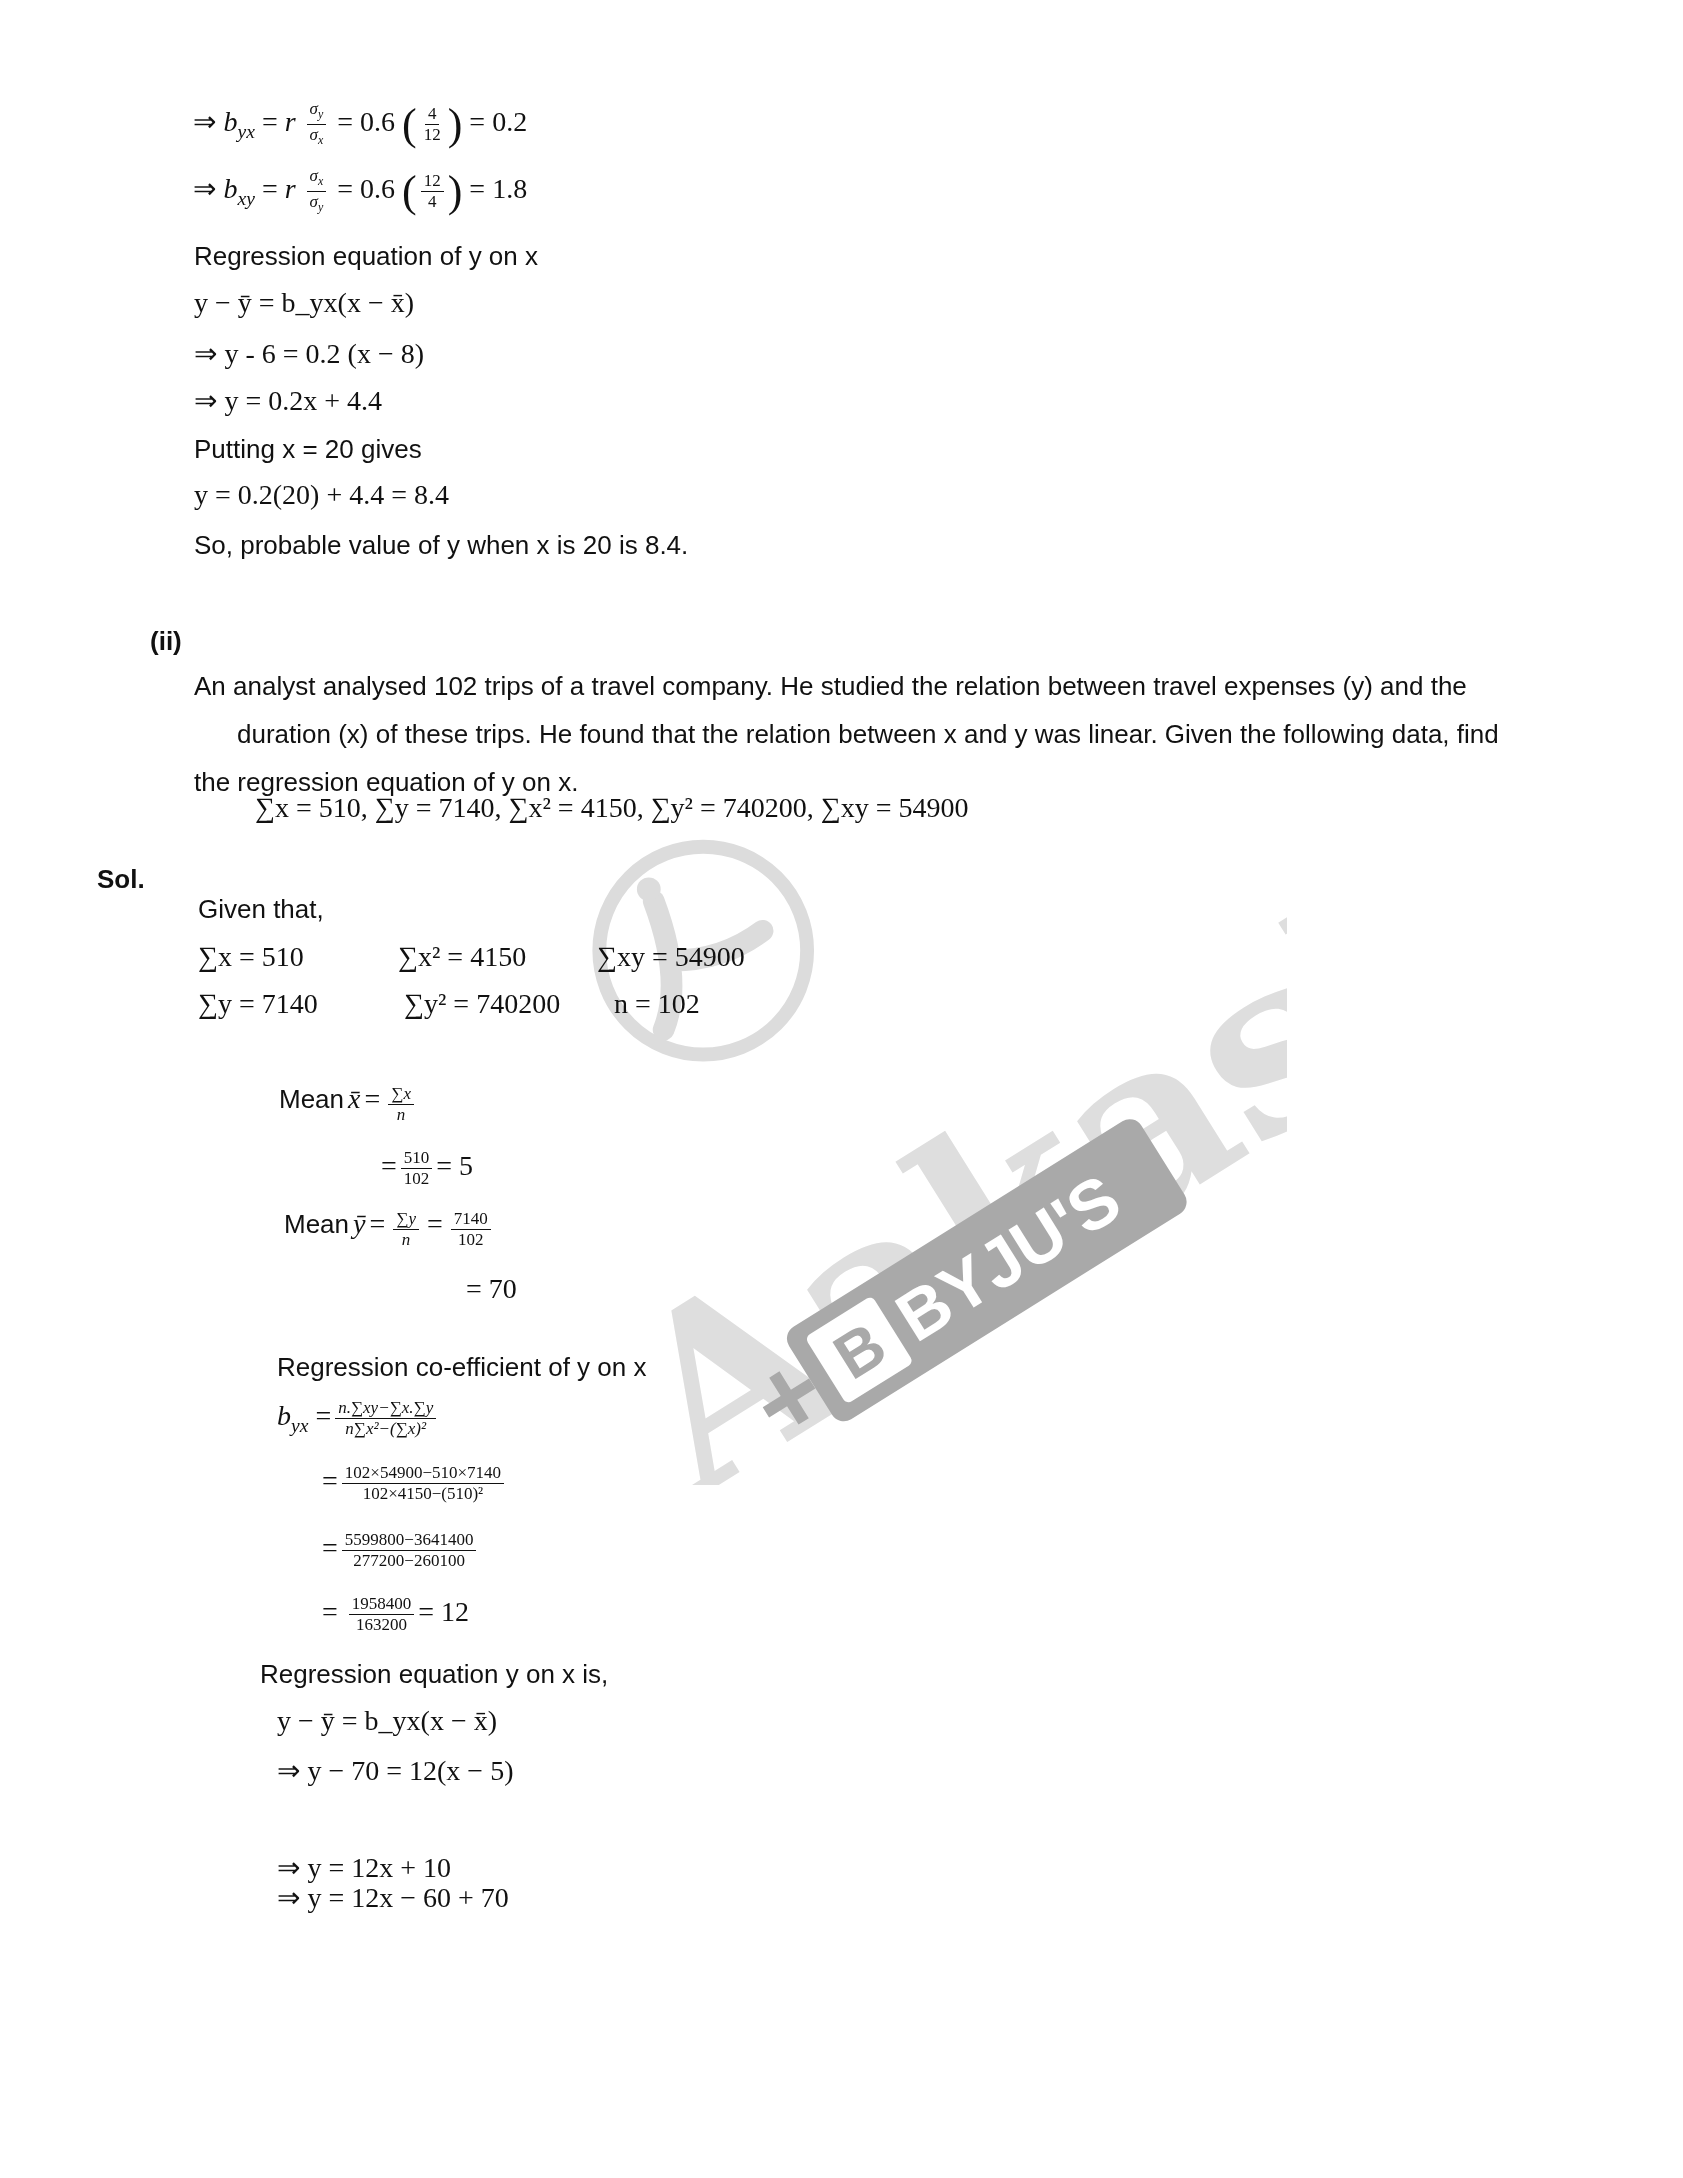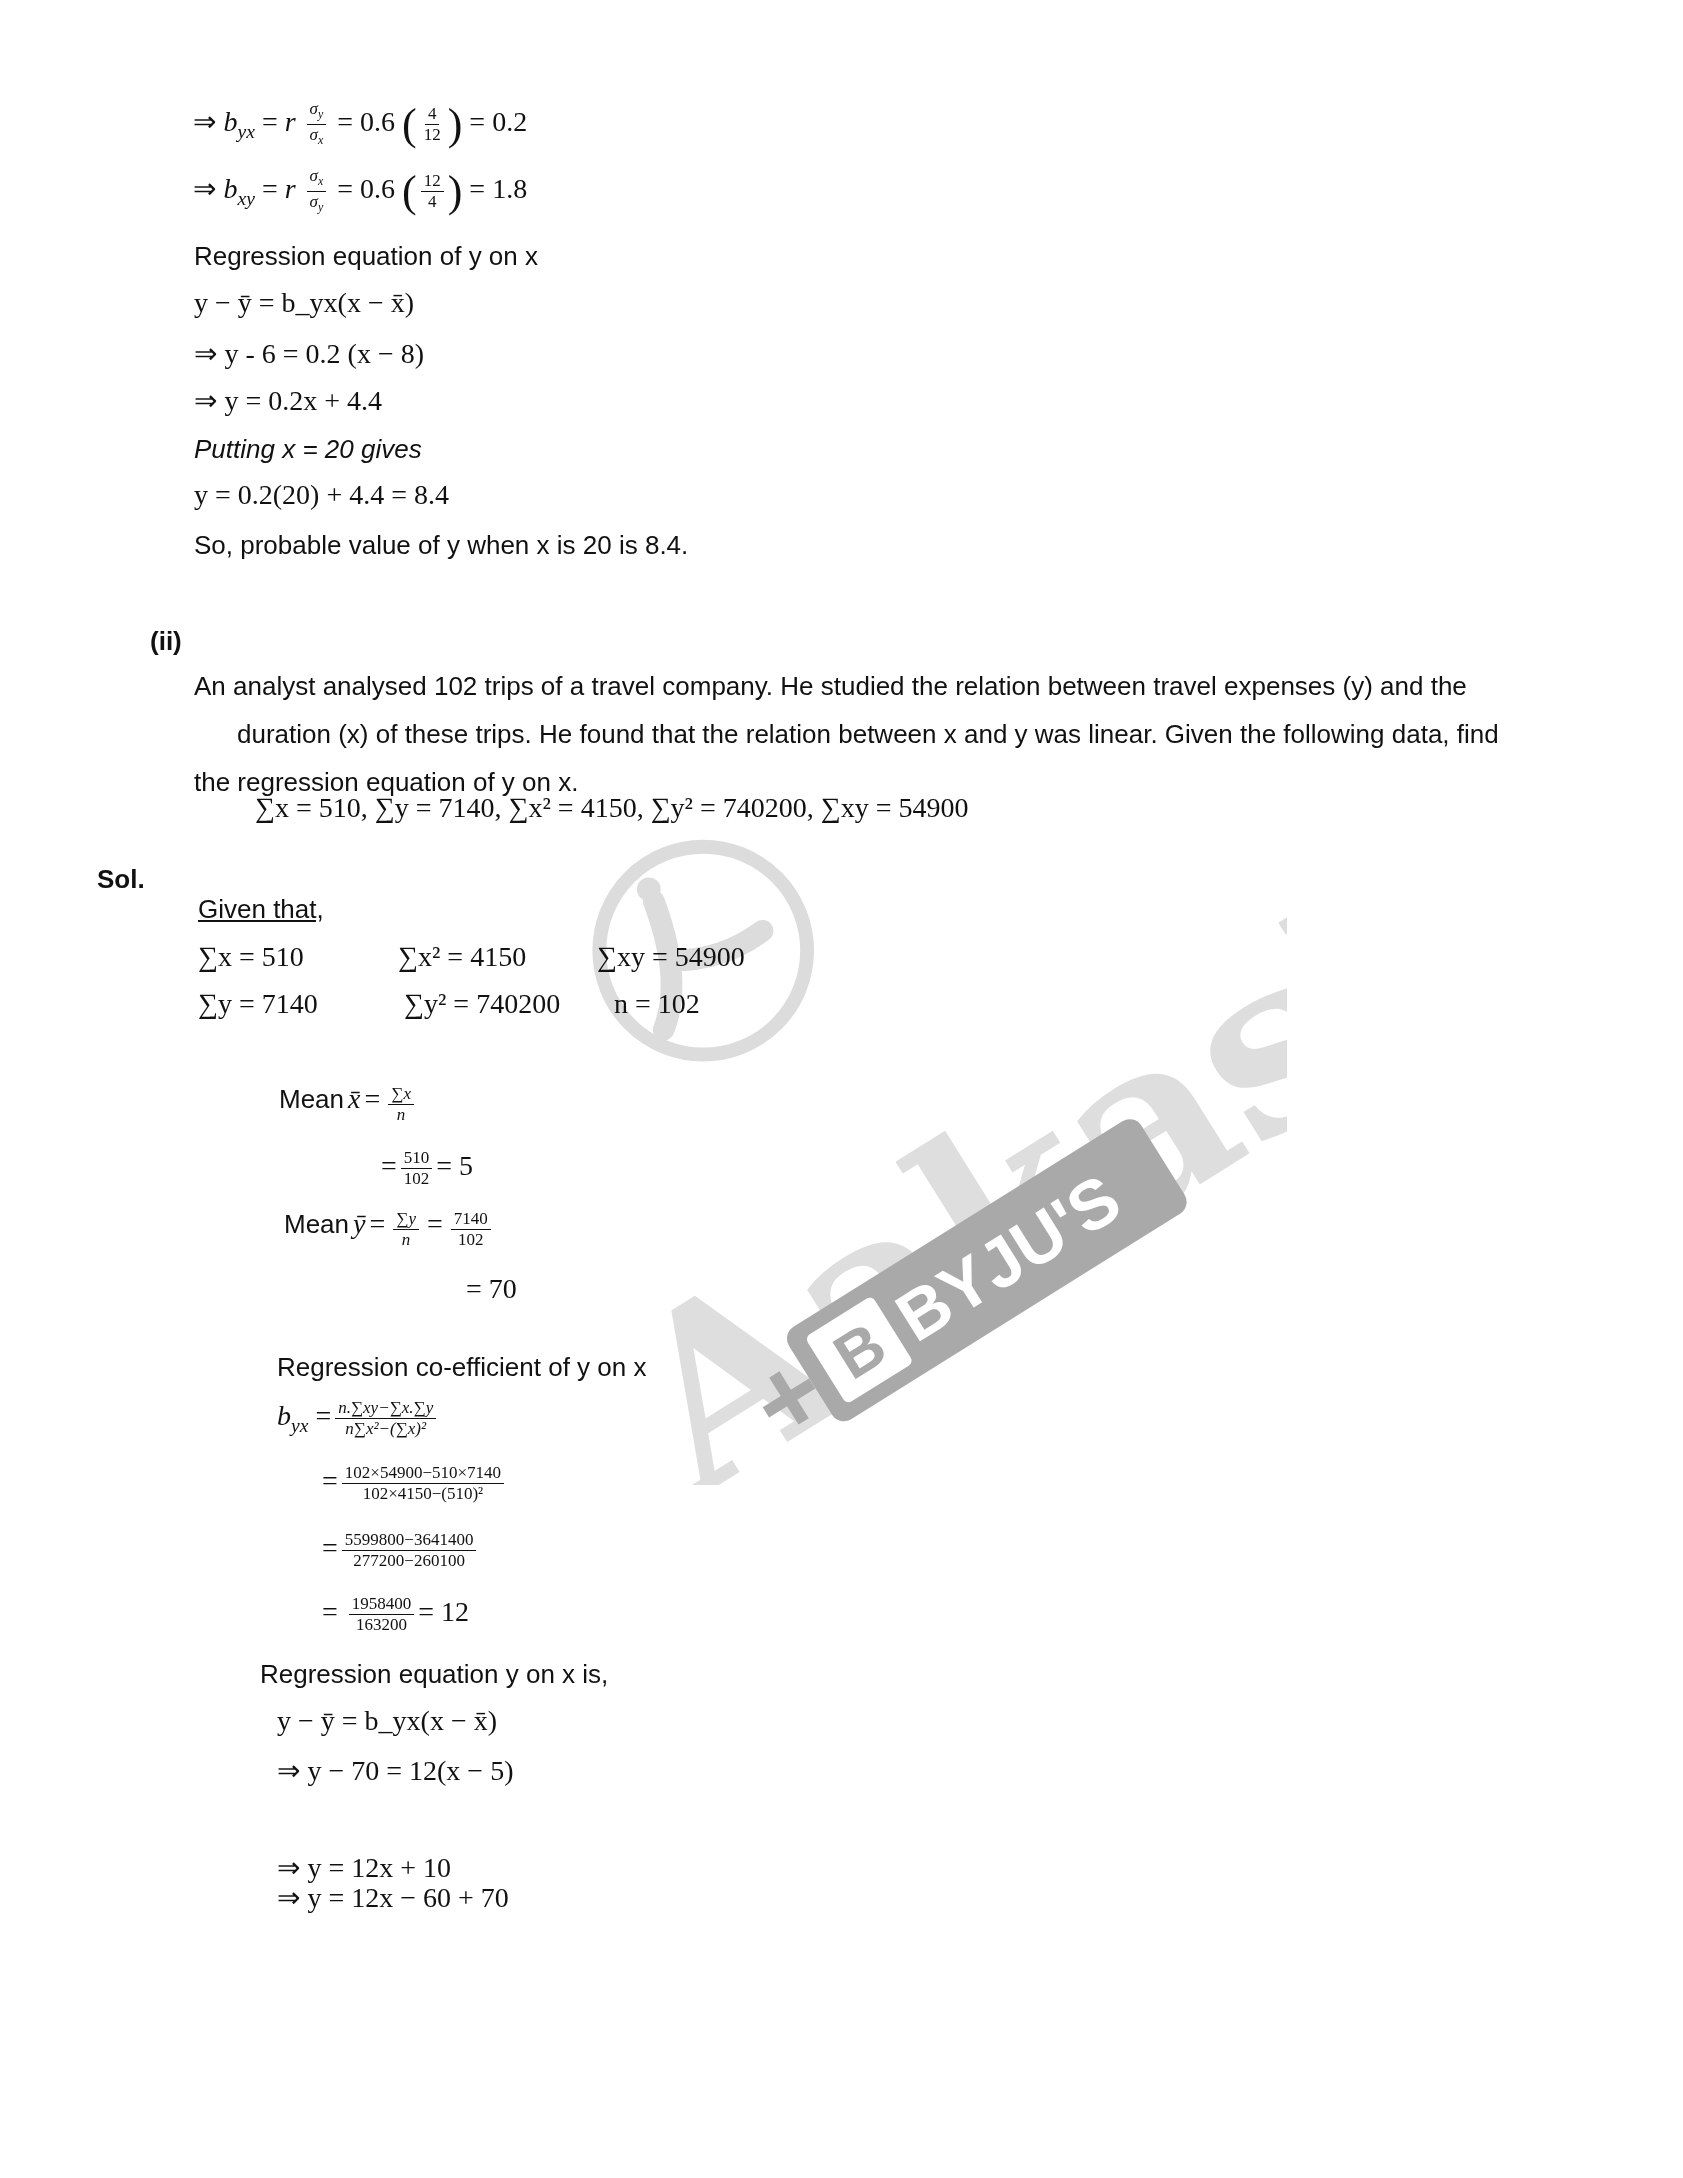--- a/index.html
+++ b/index.html
@@ -67,32 +67,32 @@
         <span class="num">12</span>
         <span class="den">4</span>
       </span><span class="paren">)</span>
     <span>= 1.8</span>
   </div>
 
   <div class="line txt" style="left:194px; top:241px;">Regression equation of y on x</div>
   <div class="line math" style="left:194px; top:287px;">y −  ȳ = b_yx(x − x̄)</div>
   <div class="line math" style="left:194px; top:337px;">⇒ y - 6  =  0.2 (x − 8)</div>
   <div class="line math" style="left:194px; top:384px;">⇒ y = 0.2x + 4.4</div>
-  <div class="line txt" style="left:194px; top:434px;font-style:italic;">Putting x  =  20 gives</div>
+  <div class="line txt" style="left:194px; top:434px;">Putting x  =  20 gives</div>
   <div class="line math" style="left:194px; top:479px;">y = 0.2(20) + 4.4 = 8.4</div>
   <div class="line txt" style="left:194px; top:530px;">So, probable value of y when x is 20 is 8.4.</div>
 
   <div class="line txt bold" style="left:150px; top:626px;">(ii)</div>
   <div class="line txt" style="left:194px; top:671px;">An analyst analysed 102 trips of a travel company. He studied the relation between travel expenses (y) and the</div>
   <div class="line txt" style="left:194px; top:719px;margin-left:43px;">duration (x) of these trips. He found that the relation between x and y was linear. Given the following data, find</div>
   <div class="line txt" style="left:194px; top:767px;">the regression equation of y on x.</div>
   <div class="line math" style="left:255px; top:792px;">∑x = 510,  ∑y = 7140,  ∑x² = 4150,  ∑y² = 740200,  ∑xy = 54900</div>
 
   <div class="line txt bold" style="left:97px; top:864px;">Sol.</div>
-  <div class="line txt" style="left:198px; top:894px;text-decoration:underline;">Given that,</div>
+  <div class="line txt" style="left:198px; top:894px;">Given that,</div>
 
   <div class="line math" style="left:198px; top:941px;">∑x = 510</div>
   <div class="line math" style="left:398px; top:941px;">∑x² = 4150</div>
   <div class="line math" style="left:597px; top:941px;">∑xy = 54900</div>
   <div class="line math" style="left:198px; top:988px;">∑y = 7140</div>
   <div class="line math" style="left:404px; top:988px;">∑y² = 740200</div>
   <div class="line math" style="left:614px; top:988px;">n = 102</div>
 
   <div class="line" style="left:279px; top:1083px;">
     <span class="txt">Mean</span>

